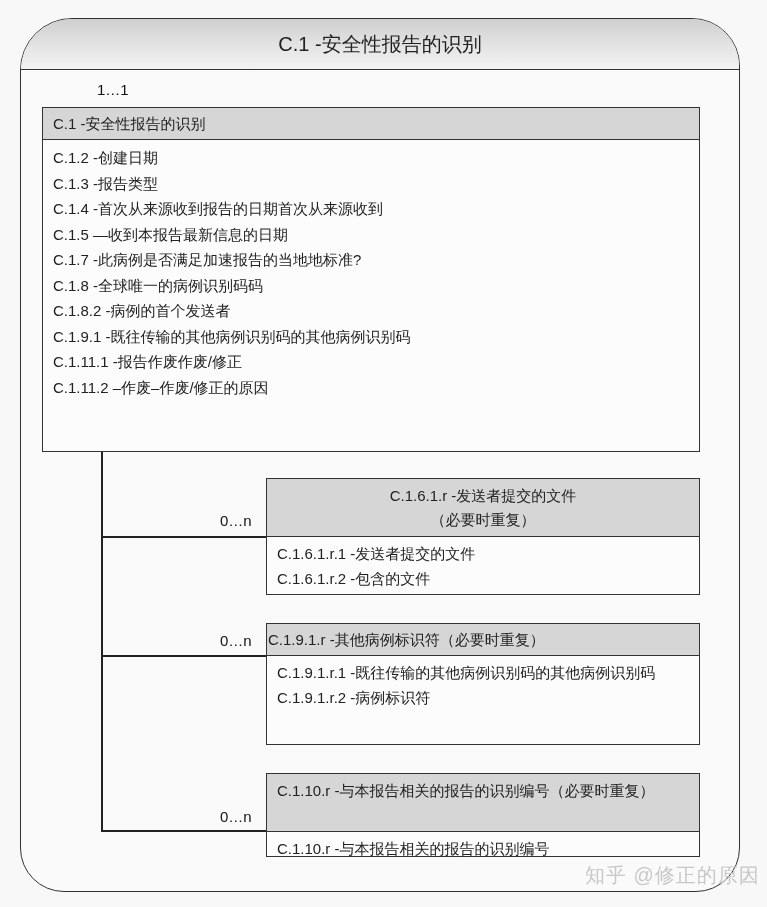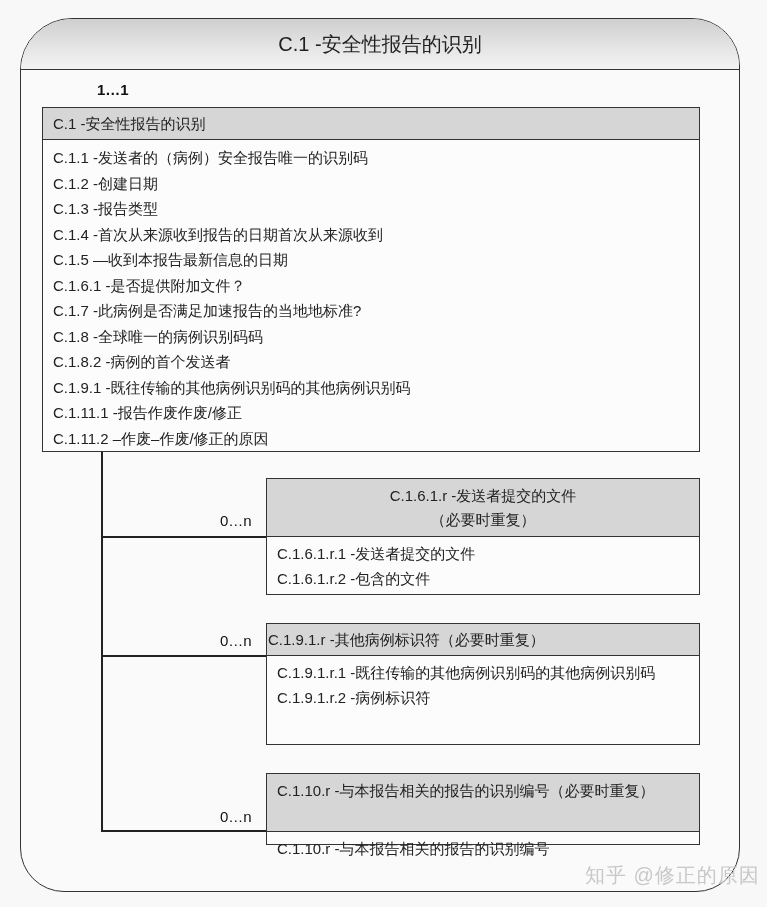--- a/index.html
+++ b/index.html
@@ -13,21 +13,21 @@
     box-sizing:border-box; overflow:hidden;
   }
   .frame-header {
     position:absolute; left:0; top:0; right:0; height:50px;
     background:linear-gradient(to bottom,#cfcfcf 0%,#e6e6e6 60%,#f3f3f3 100%);
     border-bottom:1.5px solid #333;
     display:flex; align-items:center; justify-content:center;
     font-size:20px; color:#222;
   }
   .mult { position:absolute; font-size:15px; color:#111; }
-  .mult.bold { font-weight:bold; }
+  .mult.bold { font-weight:normal; }
   .box {
     position:absolute; border:1.5px solid #333; background:#fcfcfc; box-sizing:border-box;
   }
   .box-head {
     background:#d6d6d6; border-bottom:1.5px solid #333; font-size:15px; color:#222;
     box-sizing:border-box;
   }
   .box-body { font-size:15px; color:#222; }
   .line { padding:0 0; }
   .vline { position:absolute; width:2px; background:#222; }
@@ -41,26 +41,24 @@
 
 <div class="frame">
   <div class="frame-header">C.1 -安全性报告的识别</div>
 </div>
 
 <div class="mult bold" style="left:97px;top:81px;">1…1</div>
 
 <div class="box" style="left:42px;top:107px;width:658px;height:345px;">
   <div class="box-head" style="height:32px;line-height:31px;padding-left:10px;">C.1 -安全性报告的识别</div>
   <div class="box-body" style="padding:5px 10px 0 10px;line-height:25.5px;">
-    <div class="line">C.1.1 -发送者的（病例）安全报告唯一的识别码</div>
     <div class="line">C.1.2 -创建日期</div>
     <div class="line">C.1.3 -报告类型</div>
     <div class="line">C.1.4 -首次从来源收到报告的日期首次从来源收到</div>
     <div class="line">C.1.5 —收到本报告最新信息的日期</div>
-    <div class="line">C.1.6.1 -是否提供附加文件？</div>
     <div class="line">C.1.7 -此病例是否满足加速报告的当地地标准?</div>
     <div class="line">C.1.8 -全球唯一的病例识别码码</div>
     <div class="line">C.1.8.2 -病例的首个发送者</div>
     <div class="line">C.1.9.1 -既往传输的其他病例识别码的其他病例识别码</div>
     <div class="line">C.1.11.1 -报告作废作废/修正</div>
     <div class="line">C.1.11.2 –作废–作废/修正的原因</div>
   </div>
 </div>
 
 <div class="vline" style="left:101px;top:452px;height:380px;"></div>
@@ -83,20 +81,20 @@
 <div class="mult" style="left:220px;top:632px;">0…n</div>
 <div class="box" style="left:266px;top:623px;width:434px;height:122px;">
   <div class="box-head" style="height:32px;line-height:31px;padding-left:1px;">C.1.9.1.r -其他病例标识符（必要时重复）</div>
   <div class="box-body" style="padding:4px 10px 0 10px;line-height:25px;">
     <div>C.1.9.1.r.1  -既往传输的其他病例识别码的其他病例识别码</div>
     <div style="">C.1.9.1.r.2 -病例标识符</div>
   </div>
 </div>
 
 <div class="mult" style="left:220px;top:808px;">0…n</div>
-<div class="box" style="left:266px;top:773px;width:434px;height:72px;">
+<div class="box" style="left:266px;top:773px;width:434px;height:84px;">
   <div class="box-head" style="height:58px;padding:4px 10px 0 10px;line-height:25px;">C.1.10.r  -与本报告相关的报告的识别编号（必要时重复）</div>
   <div class="box-body" style="padding:4px 10px 0 10px;line-height:25px;">
     <div>C.1.10.r -与本报告相关的报告的识别编号</div>
   </div>
 </div>
 
 <div class="watermark">知乎 @修正的原因</div>
 
 </body></html>

